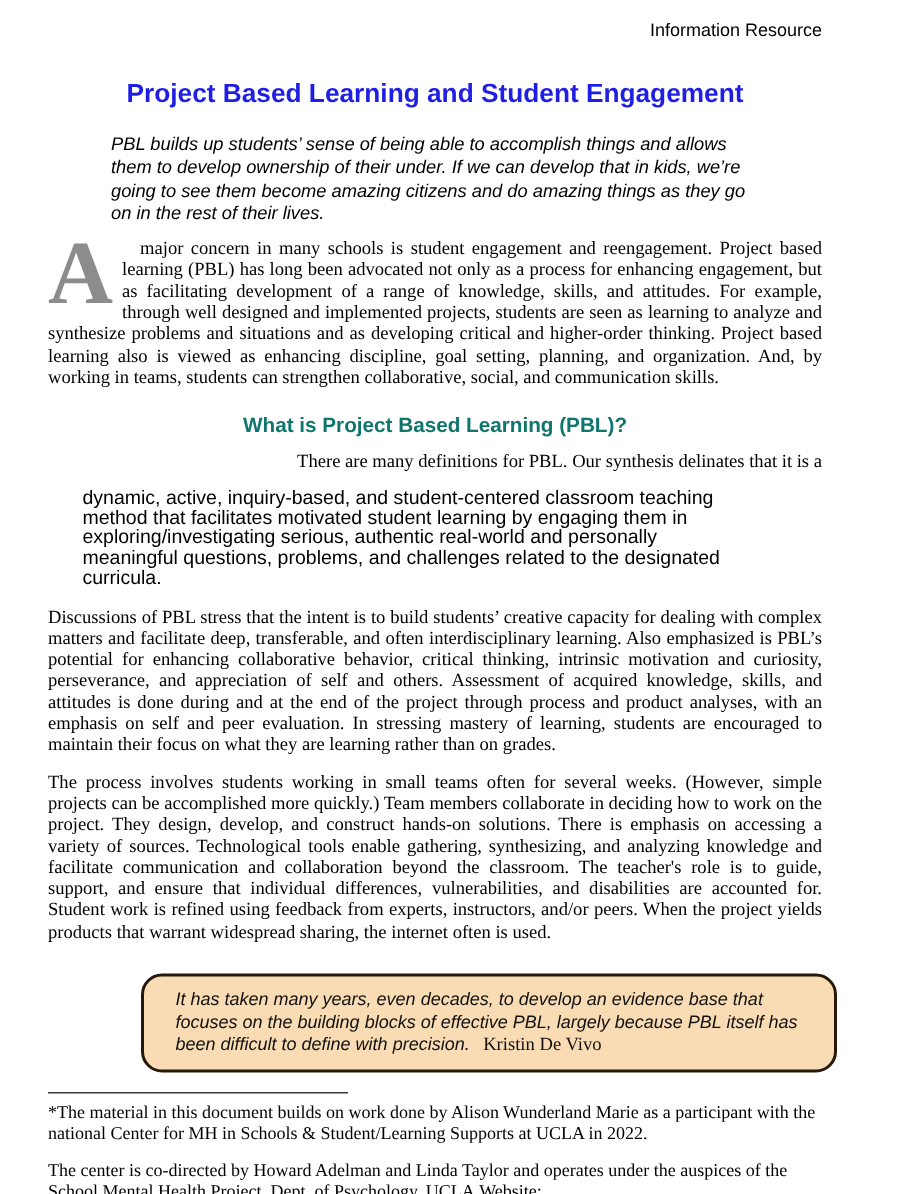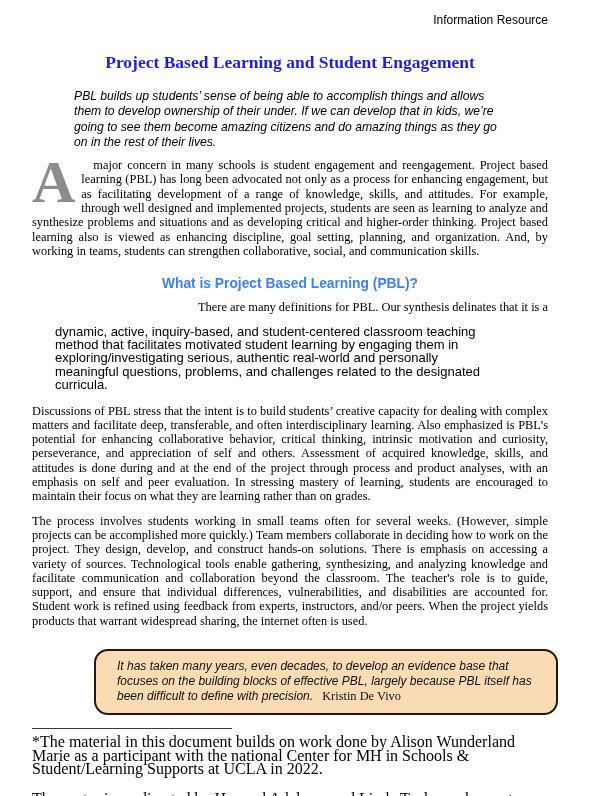--- a/index.html
+++ b/index.html
@@ -13,21 +13,21 @@
     position:relative;
   }
   .header-label {
     text-align:right;
     font-family:"Liberation Sans", sans-serif;
     font-size:12px; line-height:14px;
   }
   .doc-title {
     margin:25px 0 16px 0;
     text-align:center;
-    font-family:Liberation Serif, serif;
+    font-family:Liberation Sans, sans-serif;
     font-weight:bold;
     font-size:17.5px; line-height:21px;
     color:#1E1EE4;
   }
   .epigraph {
     margin:15px 0 0 42px;
     width:436px;
     font-family:"Liberation Sans", sans-serif;
     font-style:italic;
     font-size:12.2px; line-height:15.3px;
@@ -51,21 +51,21 @@
     color:#8C8C8C;
     margin:2px 6px 0 0;
     text-indent:0;
   }
   .section-heading {
     margin:18px 0 0 0;
     text-align:center;
     font-family:"Liberation Sans", sans-serif;
     font-weight:bold;
     font-size:13.8px; line-height:16px;
-    color:#3b82f6;
+    color:#0f766e;
   }
   .lead-para { margin-top:8px; text-align:right; }
   .definition-block {
     margin:10px 0 0 23px;
     width:448px;
     font-family:"Liberation Sans", sans-serif;
     font-size:13px; line-height:13.4px;
     text-align:left;
   }
   .para-discussion { margin-top:12px; }
@@ -88,21 +88,21 @@
     font-style:normal;
     font-size:12.4px;
     margin-left:9px;
   }
   .footnote-separator {
     width:200px; height:0;
     border-top:1px solid #3a3a3a;
     margin:13px 0 0 0;
   }
   .footnote, .footer-note {
-    font-size:16px; line-height:13.9px;
+    font-size:12px; line-height:13.9px;
     text-align:left;
   }
   .footnote { margin-top:6px; }
   .footer-note { margin-top:8px; }
 </style>
 </head>
 <body>
 
 <div class="page">
 

